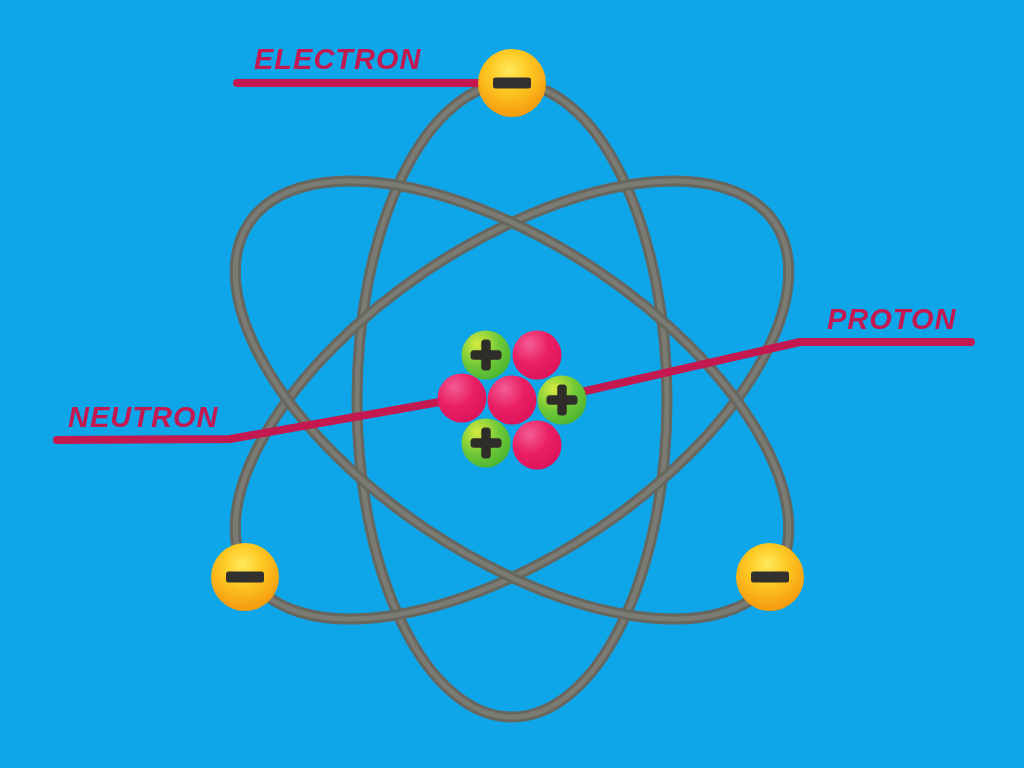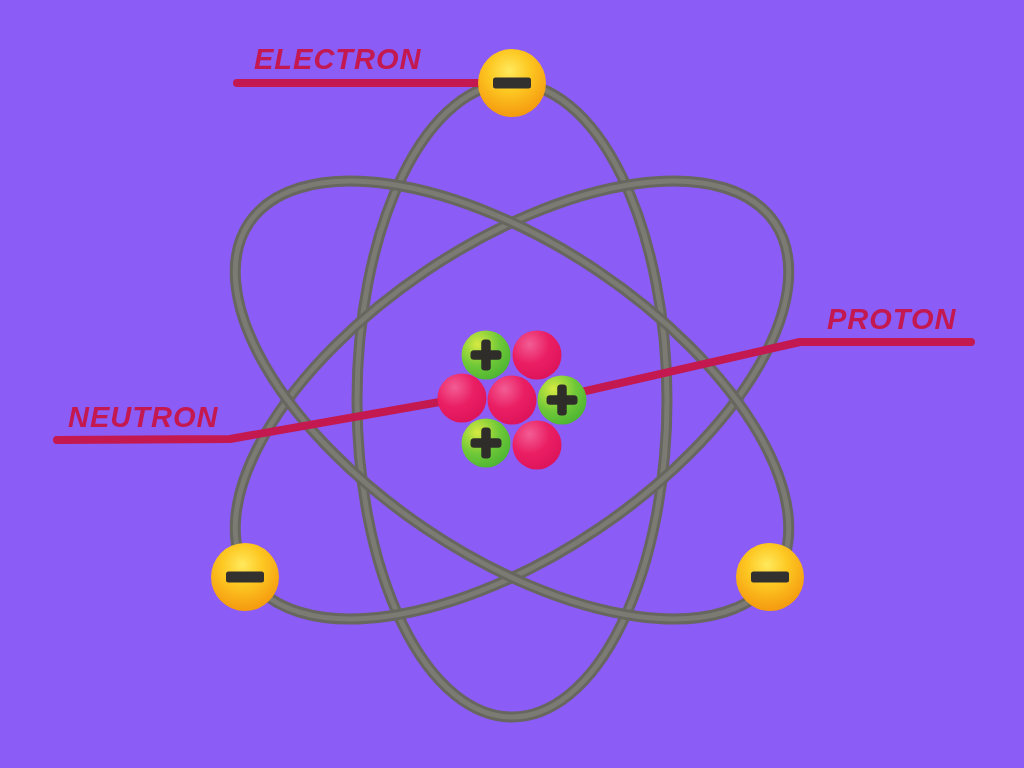--- a/index.html
+++ b/index.html
@@ -4,21 +4,21 @@
 <style>
   html, body {
     margin: 0;
     padding: 0;
     background: #ffffff;
   }
   .stage {
     position: relative;
     width: 1024px;
     height: 768px;
-    background: #8b5cf6;
+    background: #0ea5e9;
     overflow: hidden;
     font-family: "Liberation Sans", sans-serif;
   }
   svg { display: block; }
   .pointer-label {
     font-family: "Liberation Sans", sans-serif;
     font-weight: bold;
     font-style: italic;
     font-size: 29px;
     letter-spacing: 1px;

